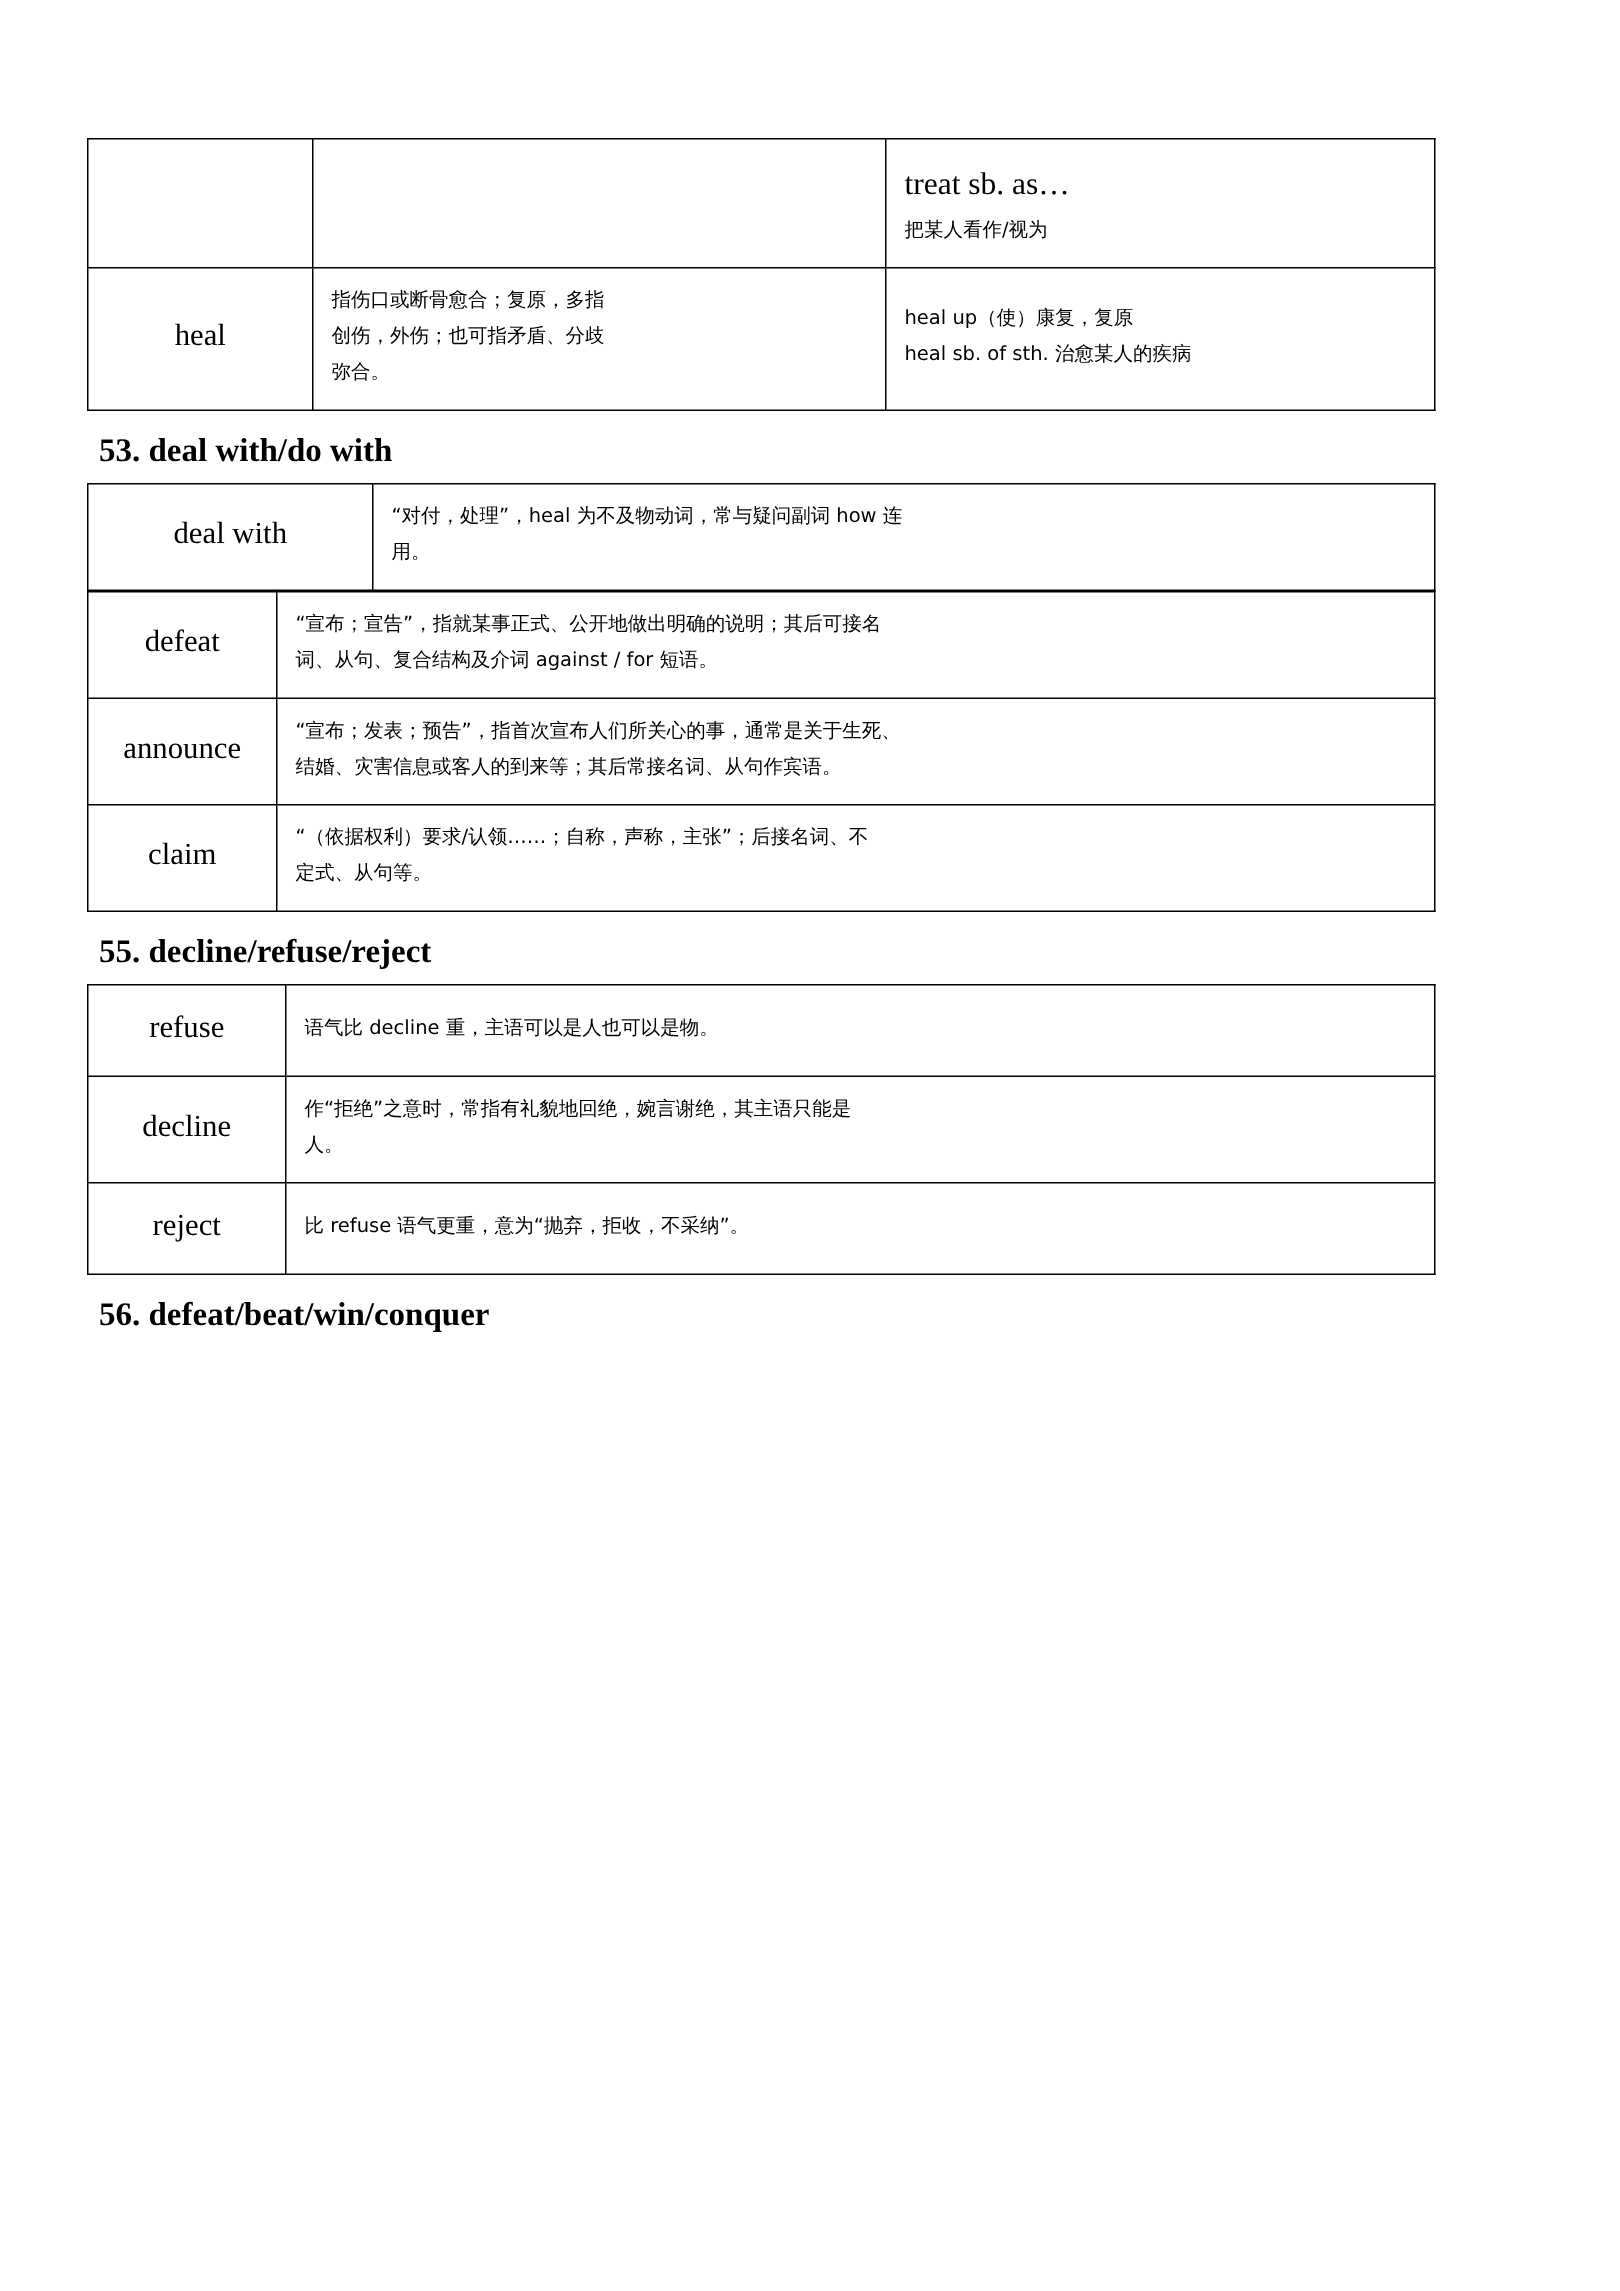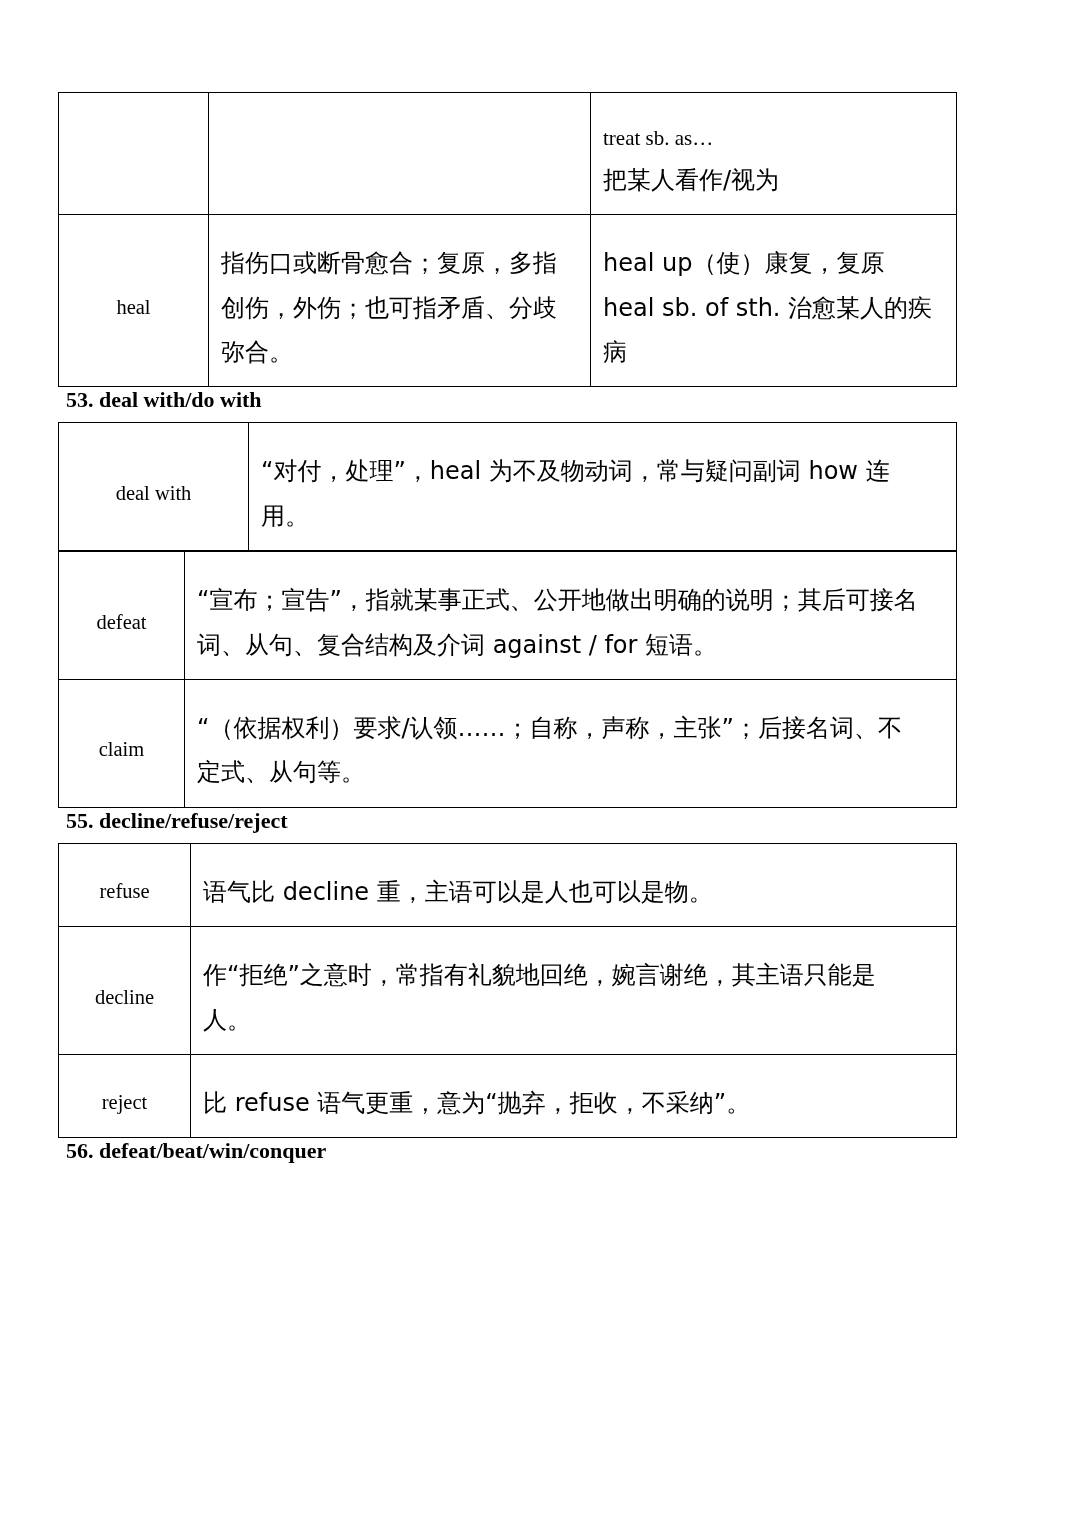--- a/index.html
+++ b/index.html
@@ -31,48 +31,48 @@
   }
 
   table.vtable {
     border-collapse: collapse;
     width: 898px;
     table-layout: fixed;
   }
   table.vtable td {
     border: 1.6px solid #000;
     vertical-align: middle;
-    padding: 26px 12px 12px 12px;
+    padding: 10px 12px 12px 12px;
     font-size: 20.5px;
     line-height: 1.85;
   }
   td.term {
     text-align: center;
     font-family: "Liberation Serif", serif;
     font-size: 21px;
     white-space: nowrap;
     margin-left: 24px;
   }
   td.desc {
     text-align: left;
   }
   .cn {
     font-family: "DejaVu Sans", sans-serif;
-    font-size: 24px;
+    font-size: 13px;
   }
   .en {
     font-family: "Liberation Serif", serif;
     font-size: 21px;
   }
 
   .section-heading {
     font-family: "Liberation Serif", serif;
     font-weight: bold;
     font-size: 22px;
-    margin: 0 0 9px 8px;
+    margin: 13px 0 9px 8px;
   }
 
   .t1 { margin-top: 0; }
 
   
   .w1-a { width: 150px; }
   .w1-b { width: 382px; }
   .w1-c { width: 366px; }
 
   .w2-a { width: 190px; }
@@ -146,20 +146,27 @@
         </colgroup>
       <tbody>
         <tr>
           <td class="term">defeat</td>
           <td class="desc">
             <span class="line cn">“宣布；宣告”，指就某事正式、公开地做出明确的说明；其后可接名</span>
             <span class="line cn">词、从句、复合结构及介词 against / for 短语。</span>
           </td>
         </tr>
         <tr>
+          <td class="term">announce</td>
+          <td class="desc">
+            <span class="line cn">“宣布；发表；预告”，指首次宣布人们所关心的事，通常是关于生死、</span>
+            <span class="line cn">结婚、灾害信息或客人的到来等；其后常接名词、从句作宾语。</span>
+          </td>
+        </tr>
+        <tr>
           <td class="term">claim</td>
           <td class="desc">
             <span class="line cn">“（依据权利）要求/认领……；自称，声称，主张”；后接名词、不</span>
             <span class="line cn">定式、从句等。</span>
           </td>
         </tr>
       </tbody>
     </table>
 
     <div class="section-heading">55. decline/refuse/reject</div>

